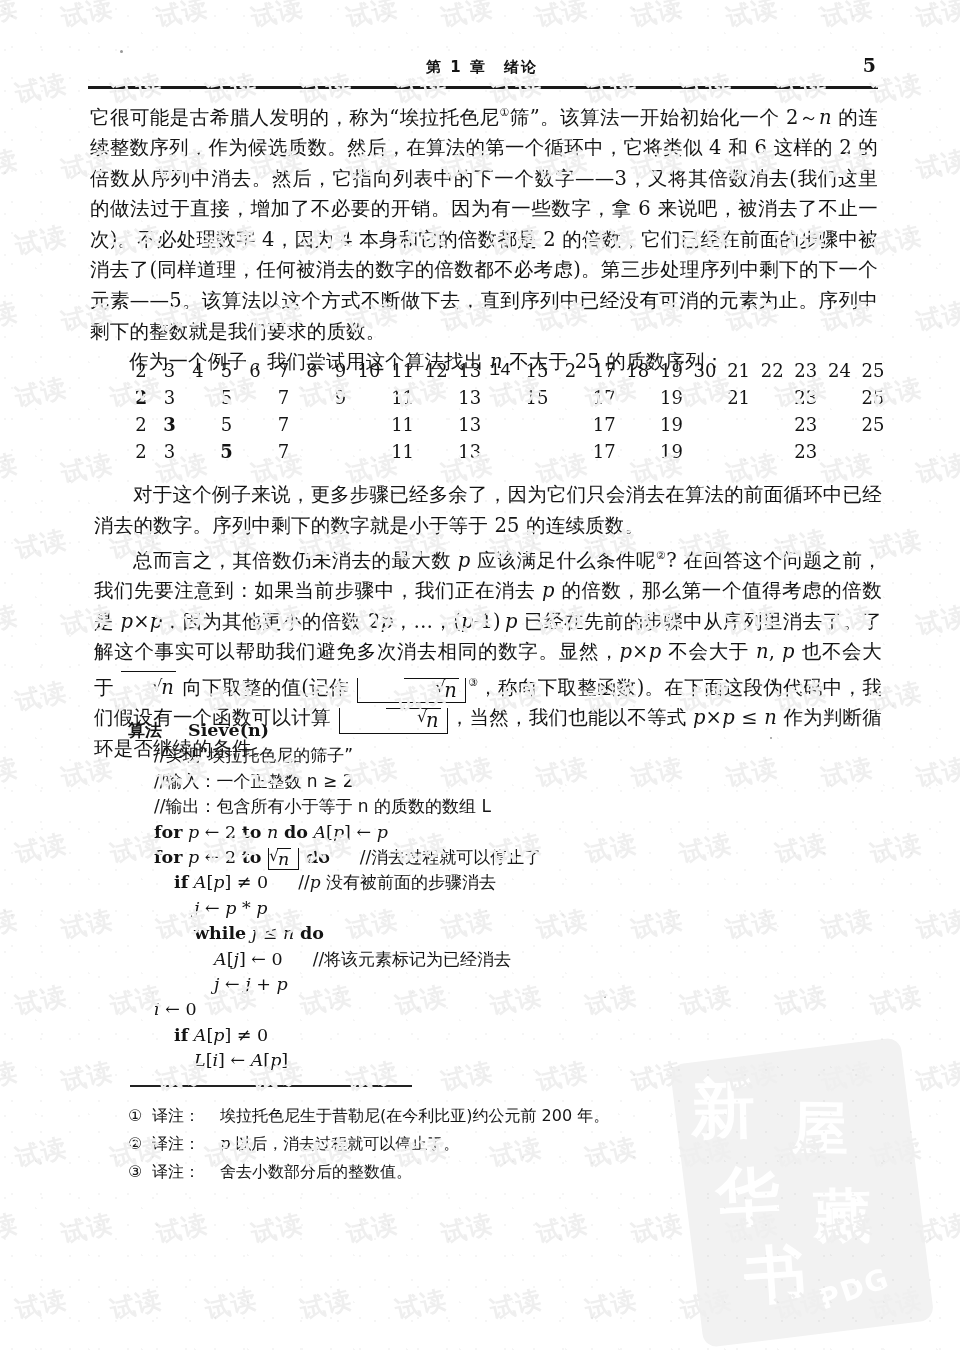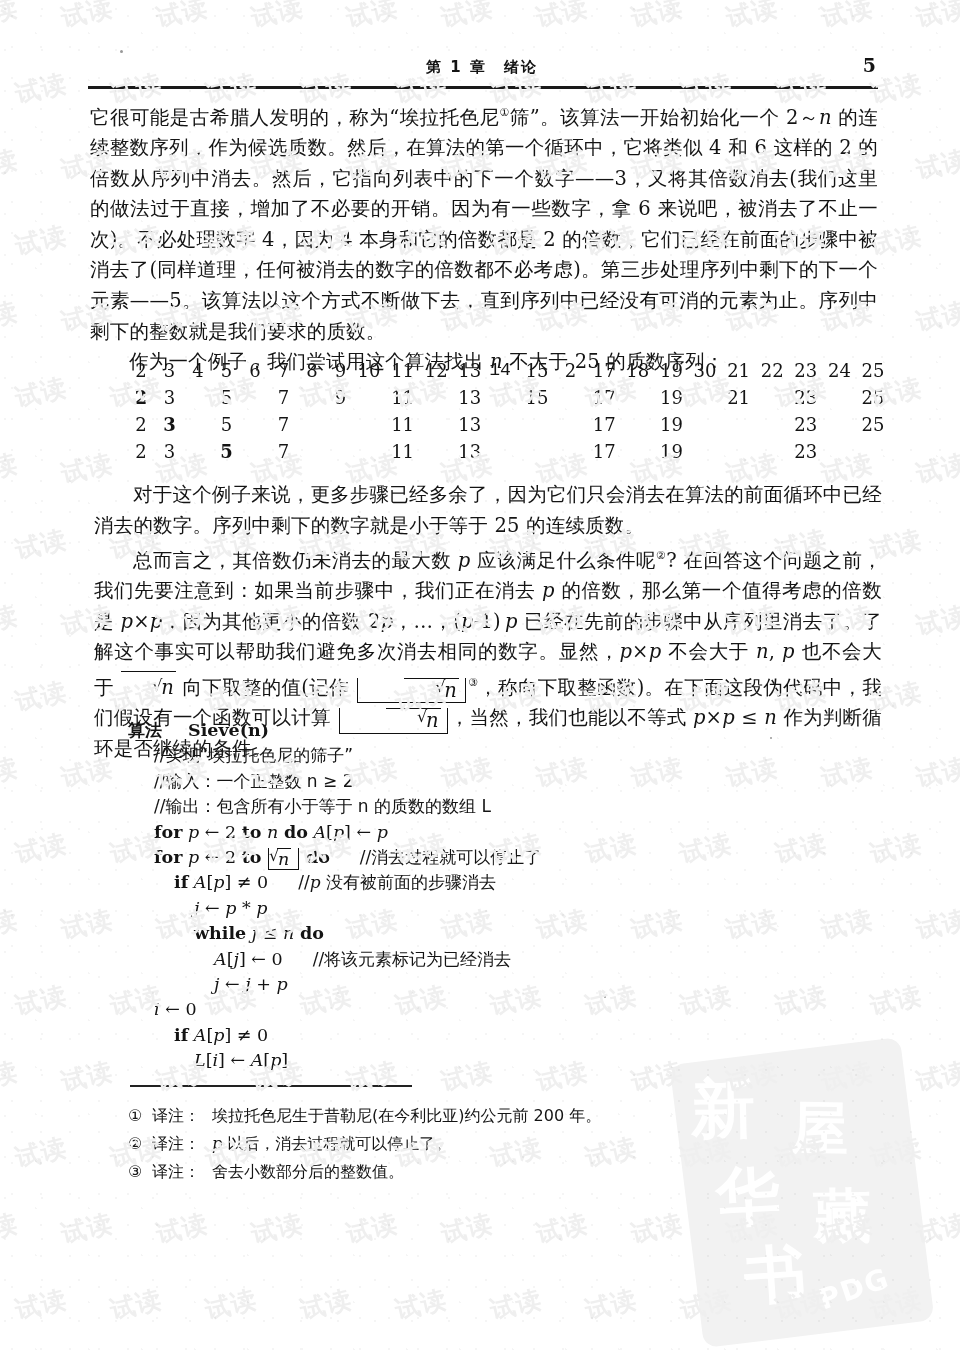--- a/index.html
+++ b/index.html
@@ -226,21 +226,21 @@
     font-size: 16px;
     line-height: 28px;
     font-family: "DejaVu Sans", "Liberation Sans", sans-serif;
   }
   .fn-line { white-space: nowrap; }
   .fn-mark {
     display: inline-block;
     width: 24px;
     font-family: "DejaVu Sans", "Liberation Sans", sans-serif;
   }
-  .fn-lab { margin-right: 12px; }
+  .fn-lab { margin-right: 20px; }
 
   
   #grain {
     position: absolute;
     inset: 0;
     z-index: 4;
     pointer-events: none;
     opacity: .035;
     background:
       radial-gradient(circle at 13% 22%, #000 0 1px, transparent 1px),

